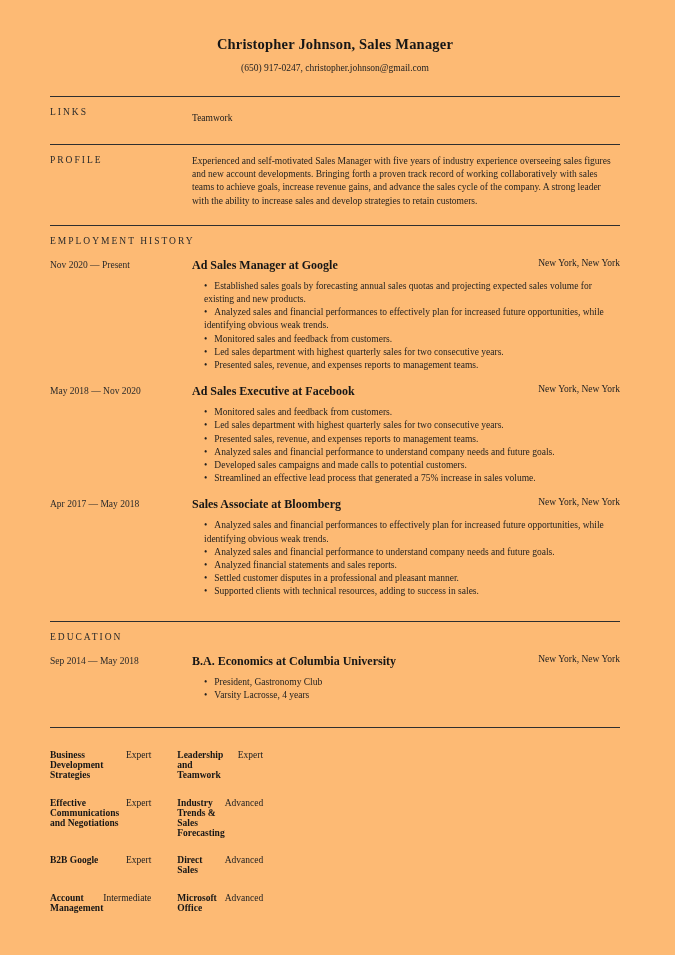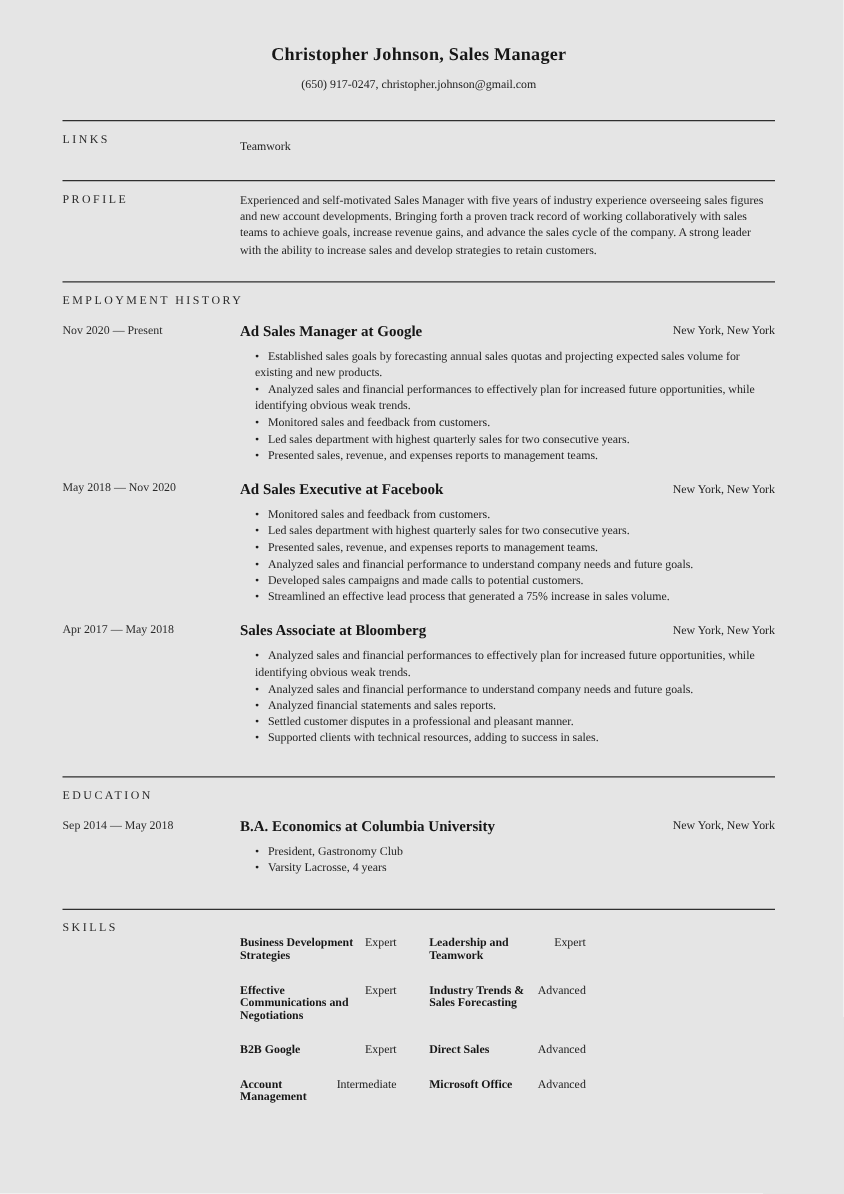--- a/index.html
+++ b/index.html
@@ -7,21 +7,21 @@
   body {
     font-family: "Liberation Serif", "DejaVu Serif", serif;
     color: #1c1c1c;
     -webkit-font-smoothing: antialiased;
   }
   .page {
     width: 675px;
     height: 955px;
     padding: 36px 55px 0 50px;
     overflow: hidden;
-    background: #e5e5e5;
+    background: #fdba74;
   }
   
   .header { text-align: center; }
   .name {
     font-size: 14.5px;
     font-weight: 700;
     letter-spacing: 0.2px;
     color: #161616;
   }
   .contact {
@@ -66,21 +66,21 @@
     margin-top: 12px;
   }
   .dates {
     font-size: 9.5px;
     color: #2a2a2a;
     padding-top: 2px;
   }
   .entry-head {
     display: flex;
     justify-content: space-between;
-    align-items: center;
+    align-items: flex-start;
   }
   .entry-title {
     font-size: 12px;
     font-weight: 700;
     color: #161616;
   }
   .entry-loc {
     font-size: 9.5px;
     font-weight: 400;
     color: #222222;
@@ -222,21 +222,20 @@
           <div class="bullet">President, Gastronomy Club</div>
           <div class="bullet">Varsity Lacrosse, 4 years</div>
         </div>
       </div>
     </div>
   </div>
 
   <hr class="rule">
 
   <div class="row skills-row">
-    <div class="sec-label">SKILLS</div>
     <div class="skills-grid">
       <div class="skill">
         <span class="skill-name">Business Development Strategies</span>
         <span class="skill-level">Expert</span>
       </div>
       <div class="skill">
         <span class="skill-name">Effective Communications and Negotiations</span>
         <span class="skill-level">Expert</span>
       </div>
       <div class="skill">

